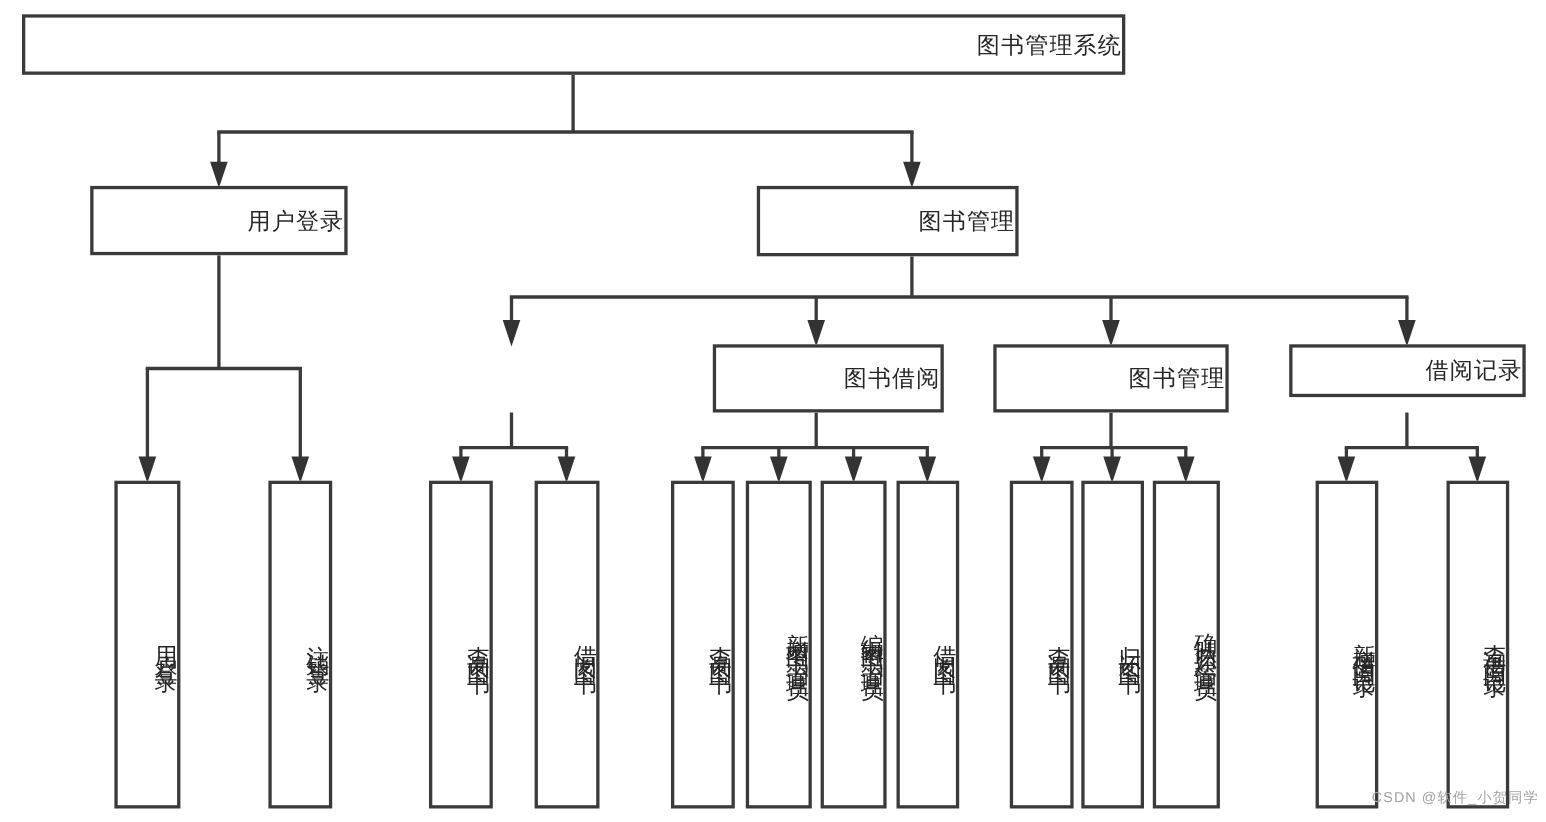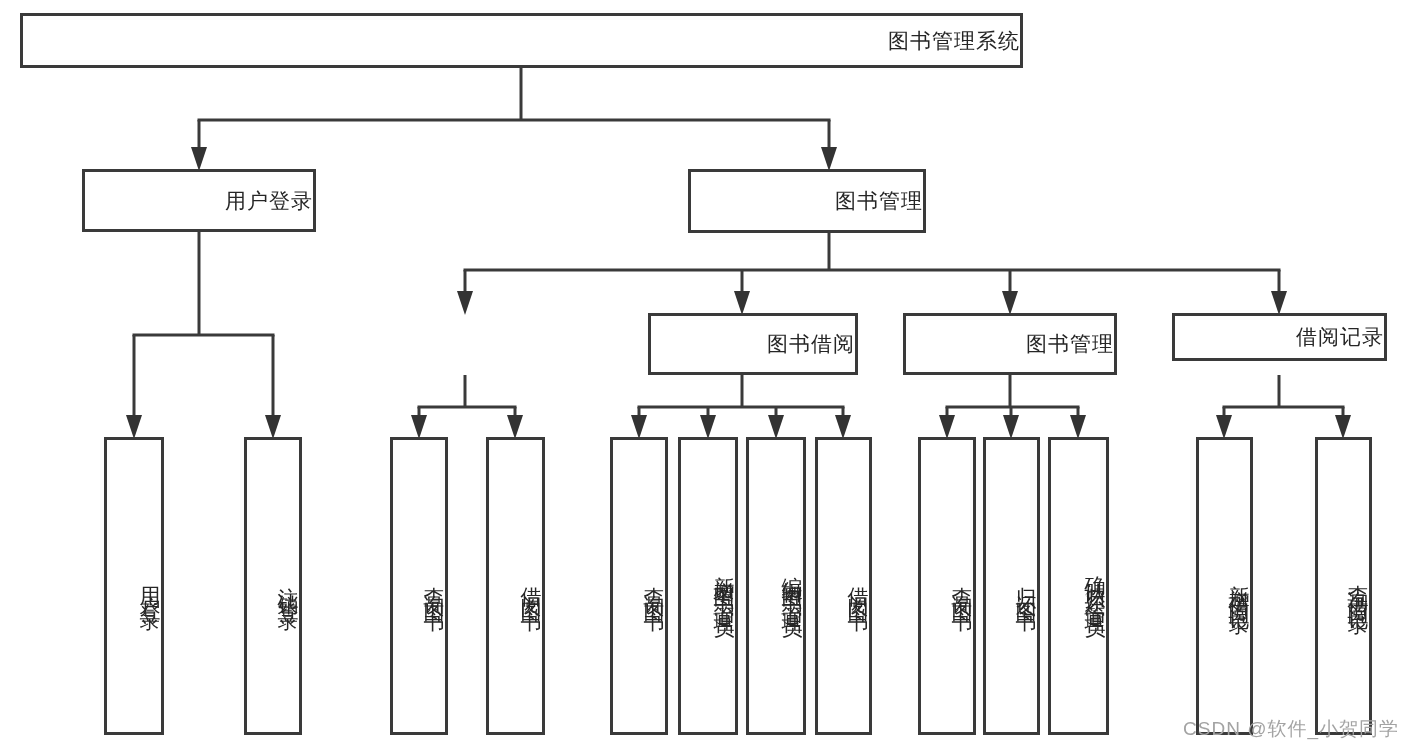--- a/index.html
+++ b/index.html
@@ -48,21 +48,21 @@
     color: #262626;
     white-space: nowrap;
   }
   .v-label.long {
     letter-spacing: 6px;
   }
   .watermark {
     position: absolute;
     right: 6px;
     top: 716px;
-    font-size: 19px;
+    font-size: 13px;
     color: #a3a3a3;
     letter-spacing: 1px;
     z-index: 3;
     white-space: nowrap;
   }
 </style>
 </head>
 <body>
 
 <div class="stage">

